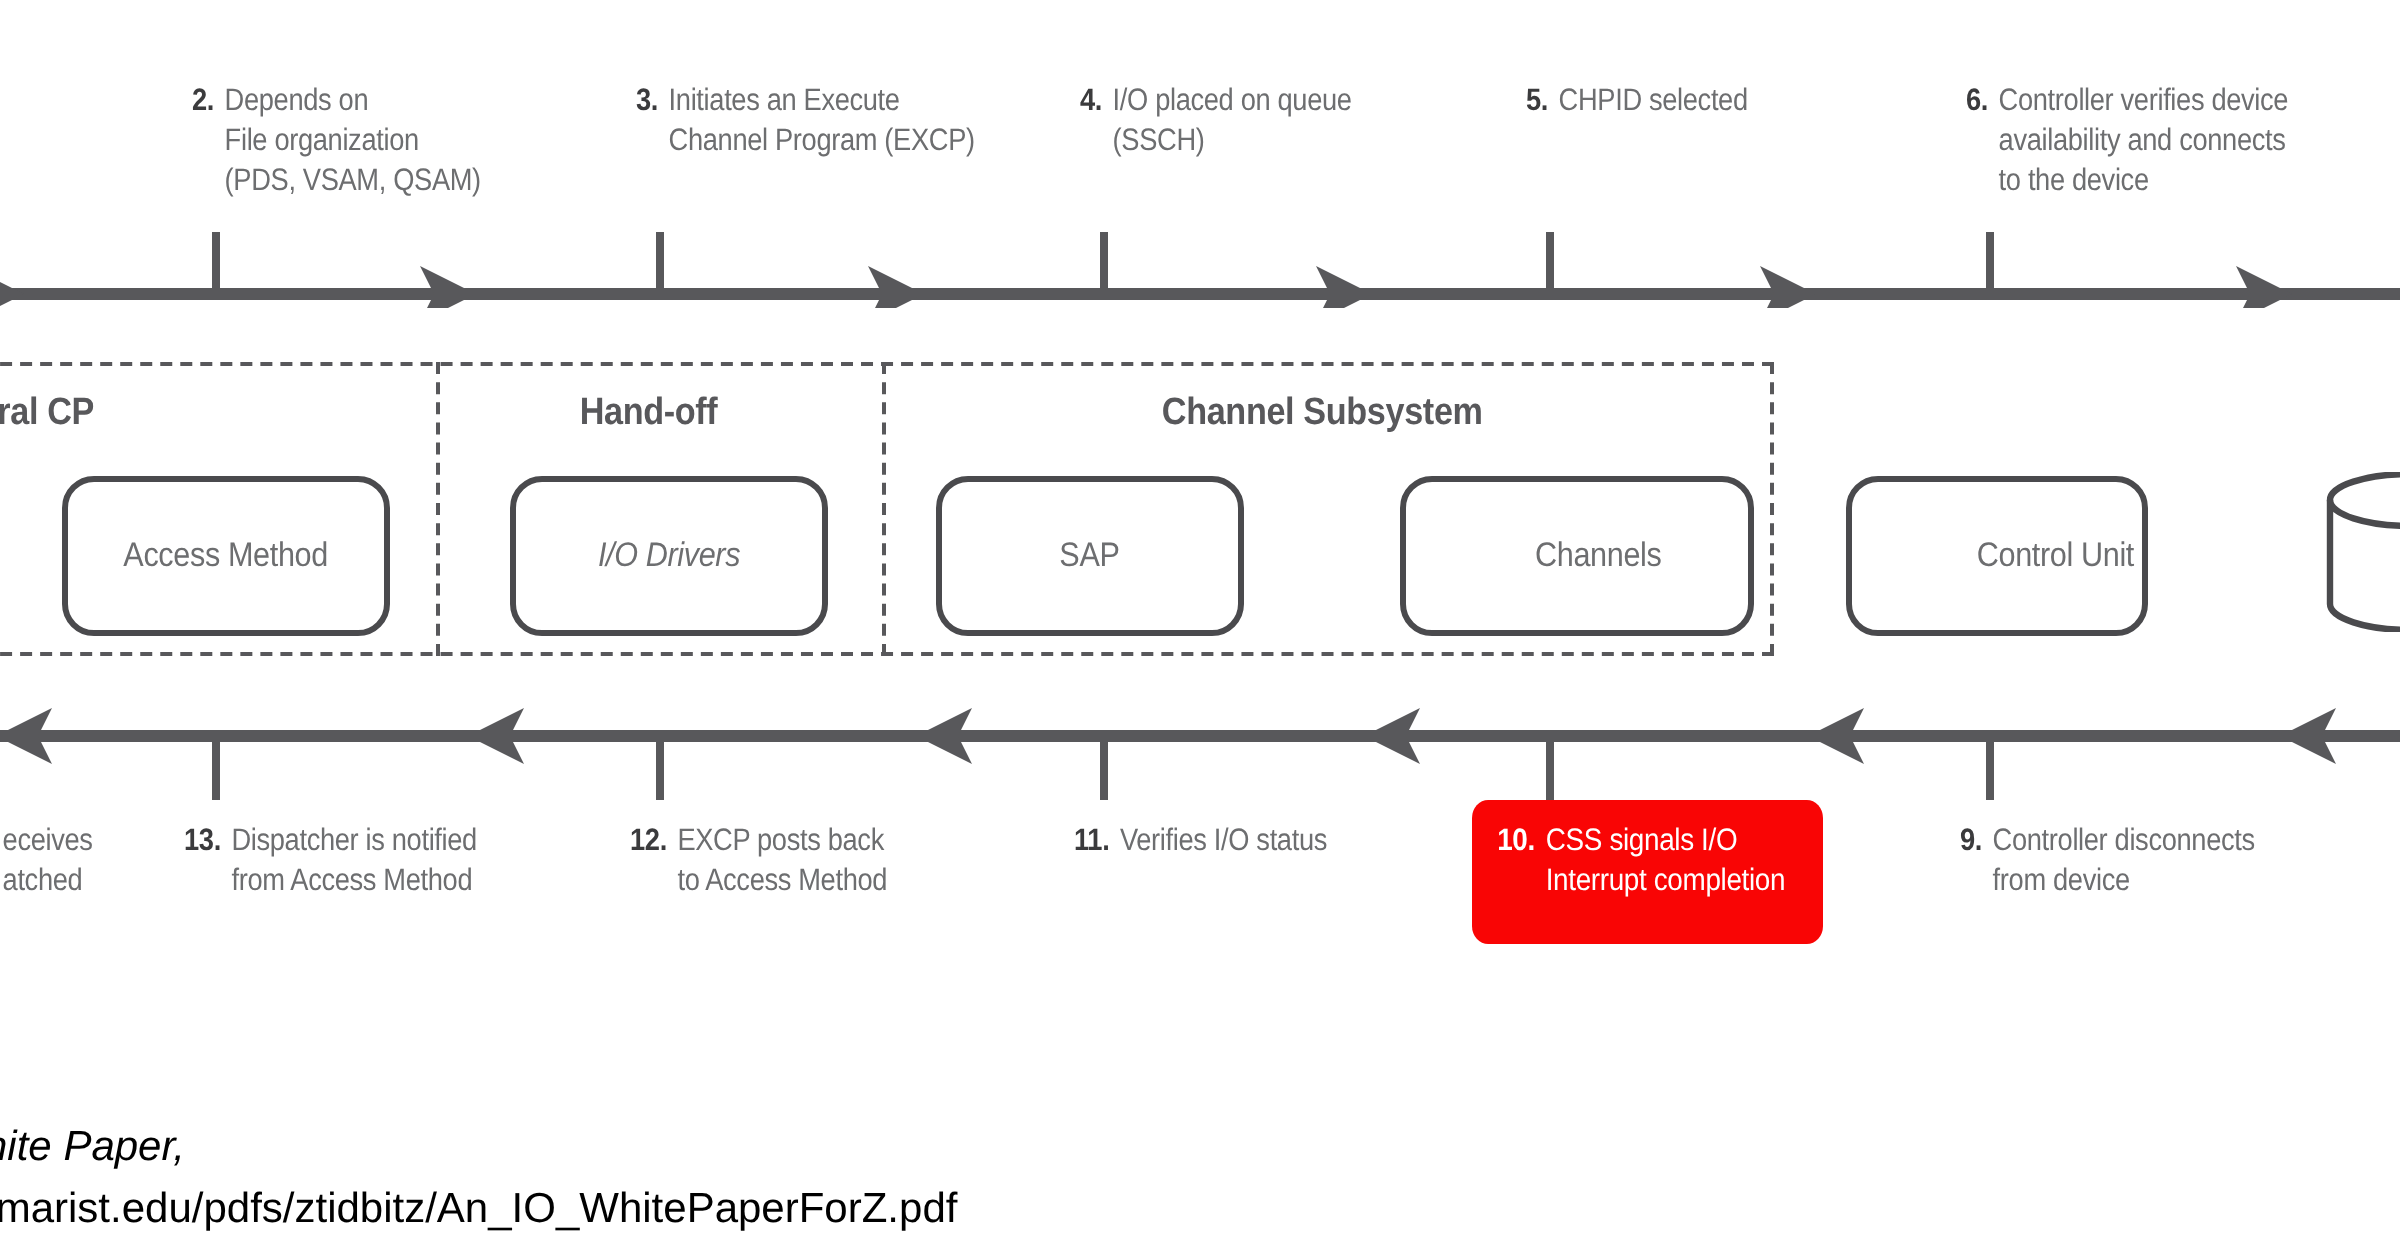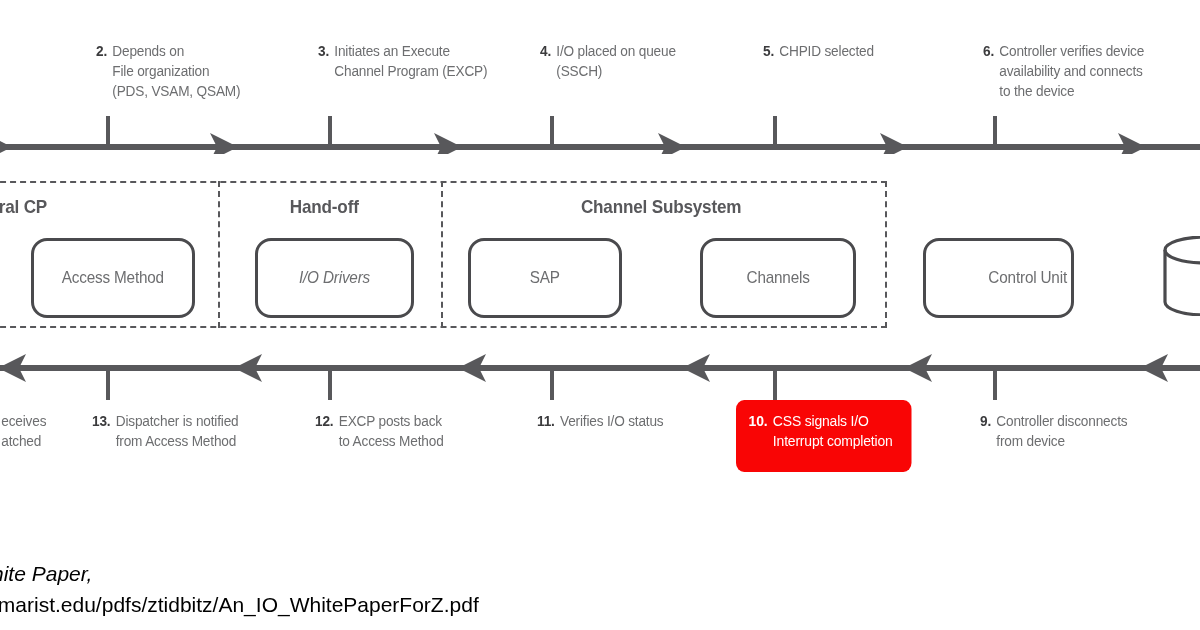--- a/index.html
+++ b/index.html
@@ -177,21 +177,21 @@
   </div>
 
   <div class="node" style="left:255px;top:238px;width:153px;height:74px;font-style:italic;">
     <span>I/O Drivers</span>
   </div>
 
   <div class="node" style="left:468px;top:238px;width:148px;height:74px;">
     <span>SAP</span>
   </div>
 
-  <div class="node" style="left:700px;top:238px;width:150px;height:74px;">
+  <div class="node" style="left:700px;top:238px;width:150px;height:74px;padding-left:21px;">
     <span>Channels</span>
   </div>
 
   <div class="node" style="left:923px;top:238px;width:145px;height:74px;justify-content:flex-end;">
     <span>Control Unit</span>
   </div>
 
   <svg class="cyl" style="left:1160px;top:236px;" width="100" height="80" viewBox="0 0 100 80">
     <path d="M5 14 a40 13 0 0 1 80 0 v52 a40 13 0 0 1 -80 0 Z" fill="#ffffff" stroke="#4a4a4d" stroke-width="3.2"></path>
     <path d="M5 14 a40 13 0 0 0 80 0" fill="none" stroke="#4a4a4d" stroke-width="3.2"></path>

